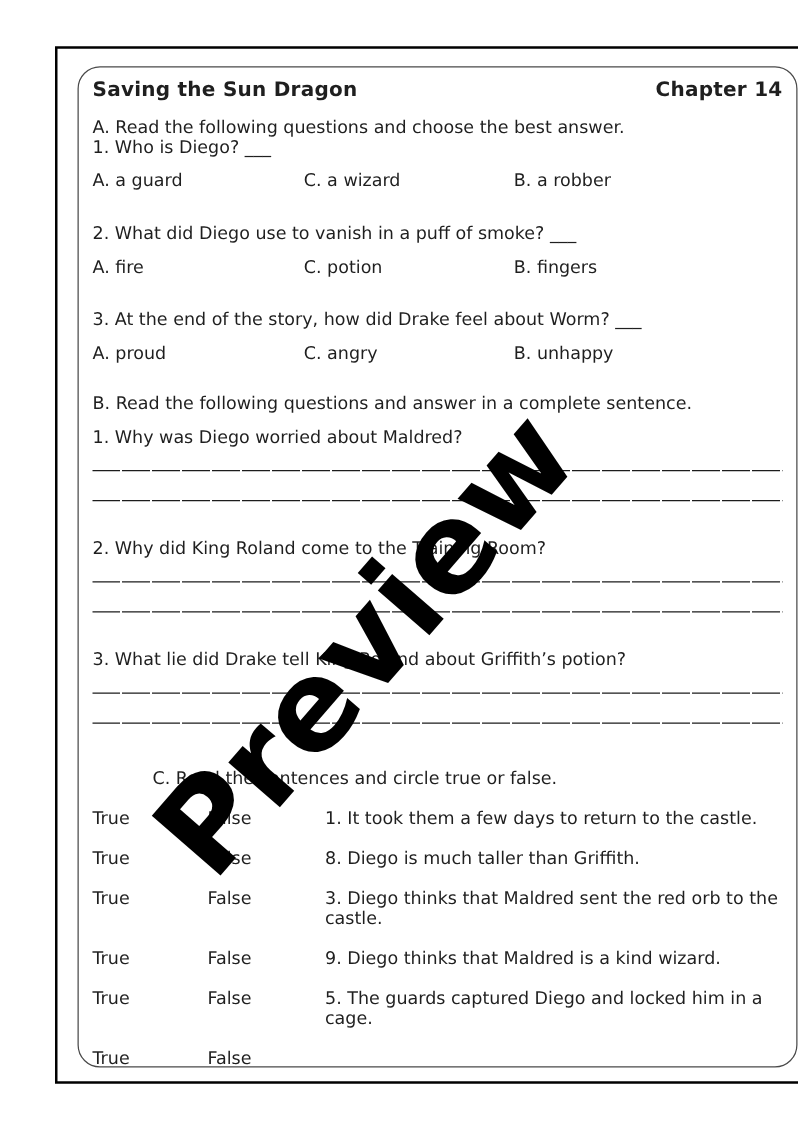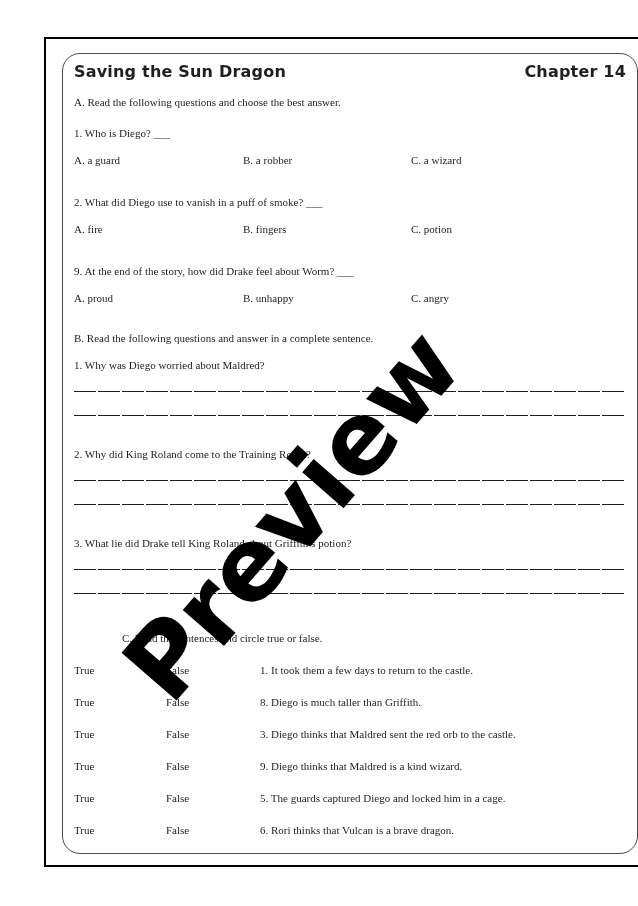--- a/index.html
+++ b/index.html
@@ -37,27 +37,26 @@
   .header-row {
     display: flex;
     justify-content: space-between;
     align-items: baseline;
     font-size: 16px;
     font-weight: bold;
     line-height: 20px;
     letter-spacing: 0.2px;
   }
   .body-text {
-    font-size: 11px;
+    font-size: 14px;
     line-height: 16px;
-    font-family: Liberation Serif, serif;
   }
   .instr-a { margin-top: 12px; }
   .mc-q .prompt { }
-  .mc-list .mc-q { margin-top: 15px; }
+  .mc-list .mc-q { margin-top: 0; }
   .mc-q + .mc-q { margin-top: 26px; }
   .mc-options {
     display: grid;
     grid-template-columns: 169px 168px 1fr;
     margin-top: 11px;
   }
   .instr-b { margin-top: 24px; }
   .sb-list .sb-q { margin-top: 11px; }
   .sb-q + .sb-q { margin-top: 29px; }
   .answer-line {
@@ -101,40 +100,40 @@
     </div>
 
     <div class="body-text instr-a">A. Read the following questions and choose the best answer.</div>
 
     <div class="mc-list">
 
         <div class="mc-q body-text">
           <div class="prompt">1. Who is Diego? ___</div>
           <div class="mc-options">
             <span>A. a guard</span>
+            <span>C. a wizard</span>
             <span>B. a robber</span>
-            <span>C. a wizard</span>
           </div>
         </div>
 
         <div class="mc-q body-text">
           <div class="prompt">2. What did Diego use to vanish in a puff of smoke? ___</div>
           <div class="mc-options">
             <span>A. fire</span>
+            <span>C. potion</span>
             <span>B. fingers</span>
-            <span>C. potion</span>
           </div>
         </div>
 
         <div class="mc-q body-text">
-          <div class="prompt">9. At the end of the story, how did Drake feel about Worm? ___</div>
+          <div class="prompt">3. At the end of the story, how did Drake feel about Worm? ___</div>
           <div class="mc-options">
             <span>A. proud</span>
+            <span>C. angry</span>
             <span>B. unhappy</span>
-            <span>C. angry</span>
           </div>
         </div>
       </div>
 
     <div class="body-text instr-b">B. Read the following questions and answer in a complete sentence.</div>
 
     <div class="sb-list">
 
         <div class="sb-q body-text">
           <div class="prompt">1. Why was Diego worried about Maldred?</div>
@@ -185,20 +184,19 @@
 
         <div class="tf-row body-text">
           <span>True</span>
           <span>False</span>
           <span>5. The guards captured Diego and locked him in a cage.</span>
         </div>
 
         <div class="tf-row body-text">
           <span>True</span>
           <span>False</span>
-          <span>6. Rori thinks that Vulcan is a brave dragon.</span>
         </div>
       </div>
 
   </div>
 </div>
 
 <div class="watermark">Preview</div>
 
 </body></html>

